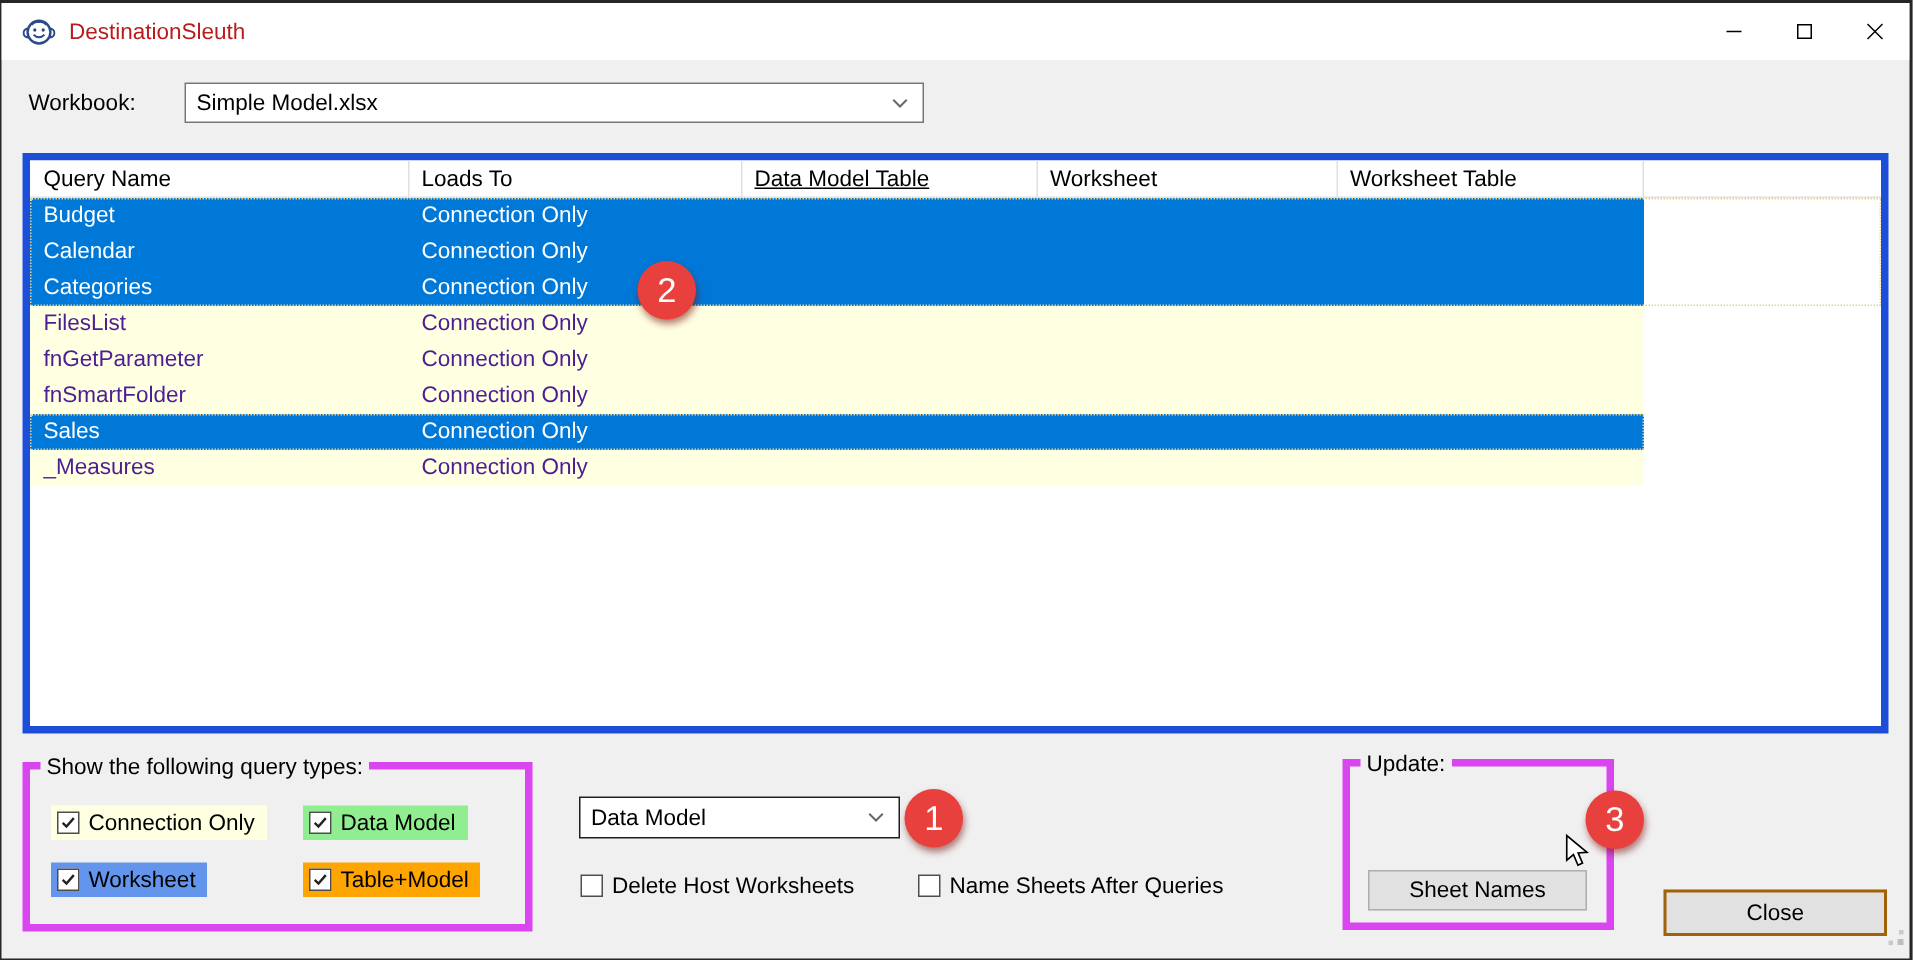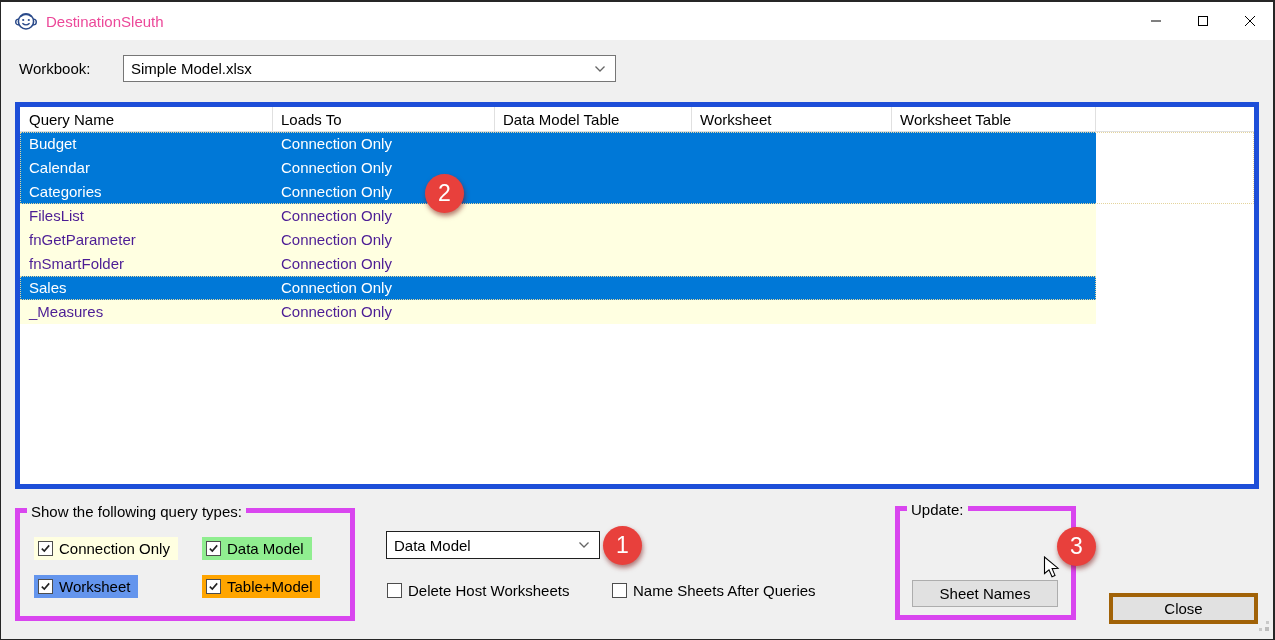--- a/index.html
+++ b/index.html
@@ -6,38 +6,38 @@
   *{box-sizing:border-box;}
   .window{
     position:relative;width:1275px;height:640px;background:#F0F0F0;
     font-family:"Liberation Sans","DejaVu Sans",sans-serif;color:#000;
     border:1px solid #262626;border-top-width:2px;border-right-width:2px;
     overflow:hidden;
   }
   
   .titlebar{position:absolute;left:0;top:0;right:0;height:38px;background:#FFFFFF;display:flex;align-items:center;}
   .app-icon{margin-left:14px;width:22px;height:22px;display:flex;align-items:center;justify-content:center;}
-  .app-title{margin-left:9px;font-size:15px;color:#ec4899;}
+  .app-title{margin-left:9px;font-size:15px;color:#b91c1c;}
   .win-controls{margin-left:auto;display:flex;height:100%;}
   .win-btn{width:47px;height:100%;display:flex;align-items:center;justify-content:center;cursor:default;}
   
   .wb-label{position:absolute;left:18px;top:58px;font-size:15px;}
   .combo{
     position:absolute;display:flex;align-items:center;background:#fff;
     border:1px solid #767676;font-size:15px;padding-left:7px;
   }
   .combo .chev{margin-left:auto;margin-right:9px;display:flex;align-items:center;}
   .combo-workbook{left:122px;top:53px;width:493px;height:27px;}
   .combo-loadto{left:385px;top:529px;width:214px;height:28px;border-color:#1F1F1F;}
   
   .listview{position:absolute;left:14px;top:100px;width:1244px;height:387px;background:#fff;border:5px solid #1d4ed8;}
   .lv-header{display:flex;height:25px;border-bottom:1px solid #E0E0E0;background:#fff;}
   .lv-h-cell{font-size:15px;line-height:25px;border-right:1px solid #E0E0E0;padding-left:8px;overflow:hidden;white-space:nowrap;}
   .lv-h-cell:first-child{padding-left:9px;}
-  .c1{width:253px;} .c2{width:222px;} .c3{width:197px;} .c4{width:200px;} .c5{width:204px;}
+  .c1{width:253px;} .c2{width:222px;} .c3{width:197px;text-decoration:underline;} .c4{width:200px;} .c5{width:204px;}
   .lv-row{display:flex;width:1076px;height:24px;font-size:15px;line-height:24px;}
   .lv-cell{padding-left:8px;overflow:hidden;white-space:nowrap;}
   .lv-cell:first-child{padding-left:9px;}
   .row-normal{background:#FFFFE1;color:#4c1d95;}
   .row-selected{background:#0078D7;color:#ffffff;}
   .sel-block{outline:1px dotted #E4D49C;outline-offset:-1px;}
   .row-focused{outline:1px dotted #E4D49C;outline-offset:-1px;}
   
   .groupbox{position:absolute;border:5px solid #d946ef;background:#F0F0F0;}
   .gb-legend{position:absolute;top:-10px;left:7px;background:#F0F0F0;padding:0 4px;font-size:15px;white-space:nowrap;}
@@ -45,21 +45,21 @@
   .gb-change{left:373px;top:506px;width:504px;height:113px;}
   .gb-update{left:894px;top:504px;width:181px;height:114px;}
   
   .check-item{position:absolute;display:inline-flex;align-items:center;gap:6px;font-size:15px;padding:3px 8px 3px 4px;}
   .cb{width:15px;height:15px;background:#fff;border:1px solid #4D4D4D;display:inline-flex;align-items:center;justify-content:center;flex:none;}
   .plain{background:transparent;padding-left:0;text-align:right;}
   
   .btn{position:absolute;display:flex;align-items:center;justify-content:center;font-size:15px;font-family:inherit;}
   .btn-hover{left:911px;top:528px;width:146px;height:31px;background:#E5F1FB;border:1px solid #0078D7;}
   .btn-normal{left:911px;top:578px;width:146px;height:27px;background:#E1E1E1;border:1px solid #ADADAD;}
-  .btn-close{left:1108px;top:591px;width:149px;height:31px;background:#E1E1E1;border:4px solid #a16207;}
+  .btn-close{left:1108px;top:591px;width:149px;height:31px;background:#E1E1E1;border:2px solid #a16207;}
   
   .badge{
     position:absolute;width:39px;height:39px;border-radius:50%;
     color:#fff;font-size:23px;display:flex;align-items:center;justify-content:center;
     box-shadow:1px 3px 5px rgba(120,15,15,.55);z-index:20;
   }
   .badge-1{left:602px;top:524px;}
   .badge-2{left:424px;top:172px;}
   .badge-3{left:1056px;top:525px;}
   

